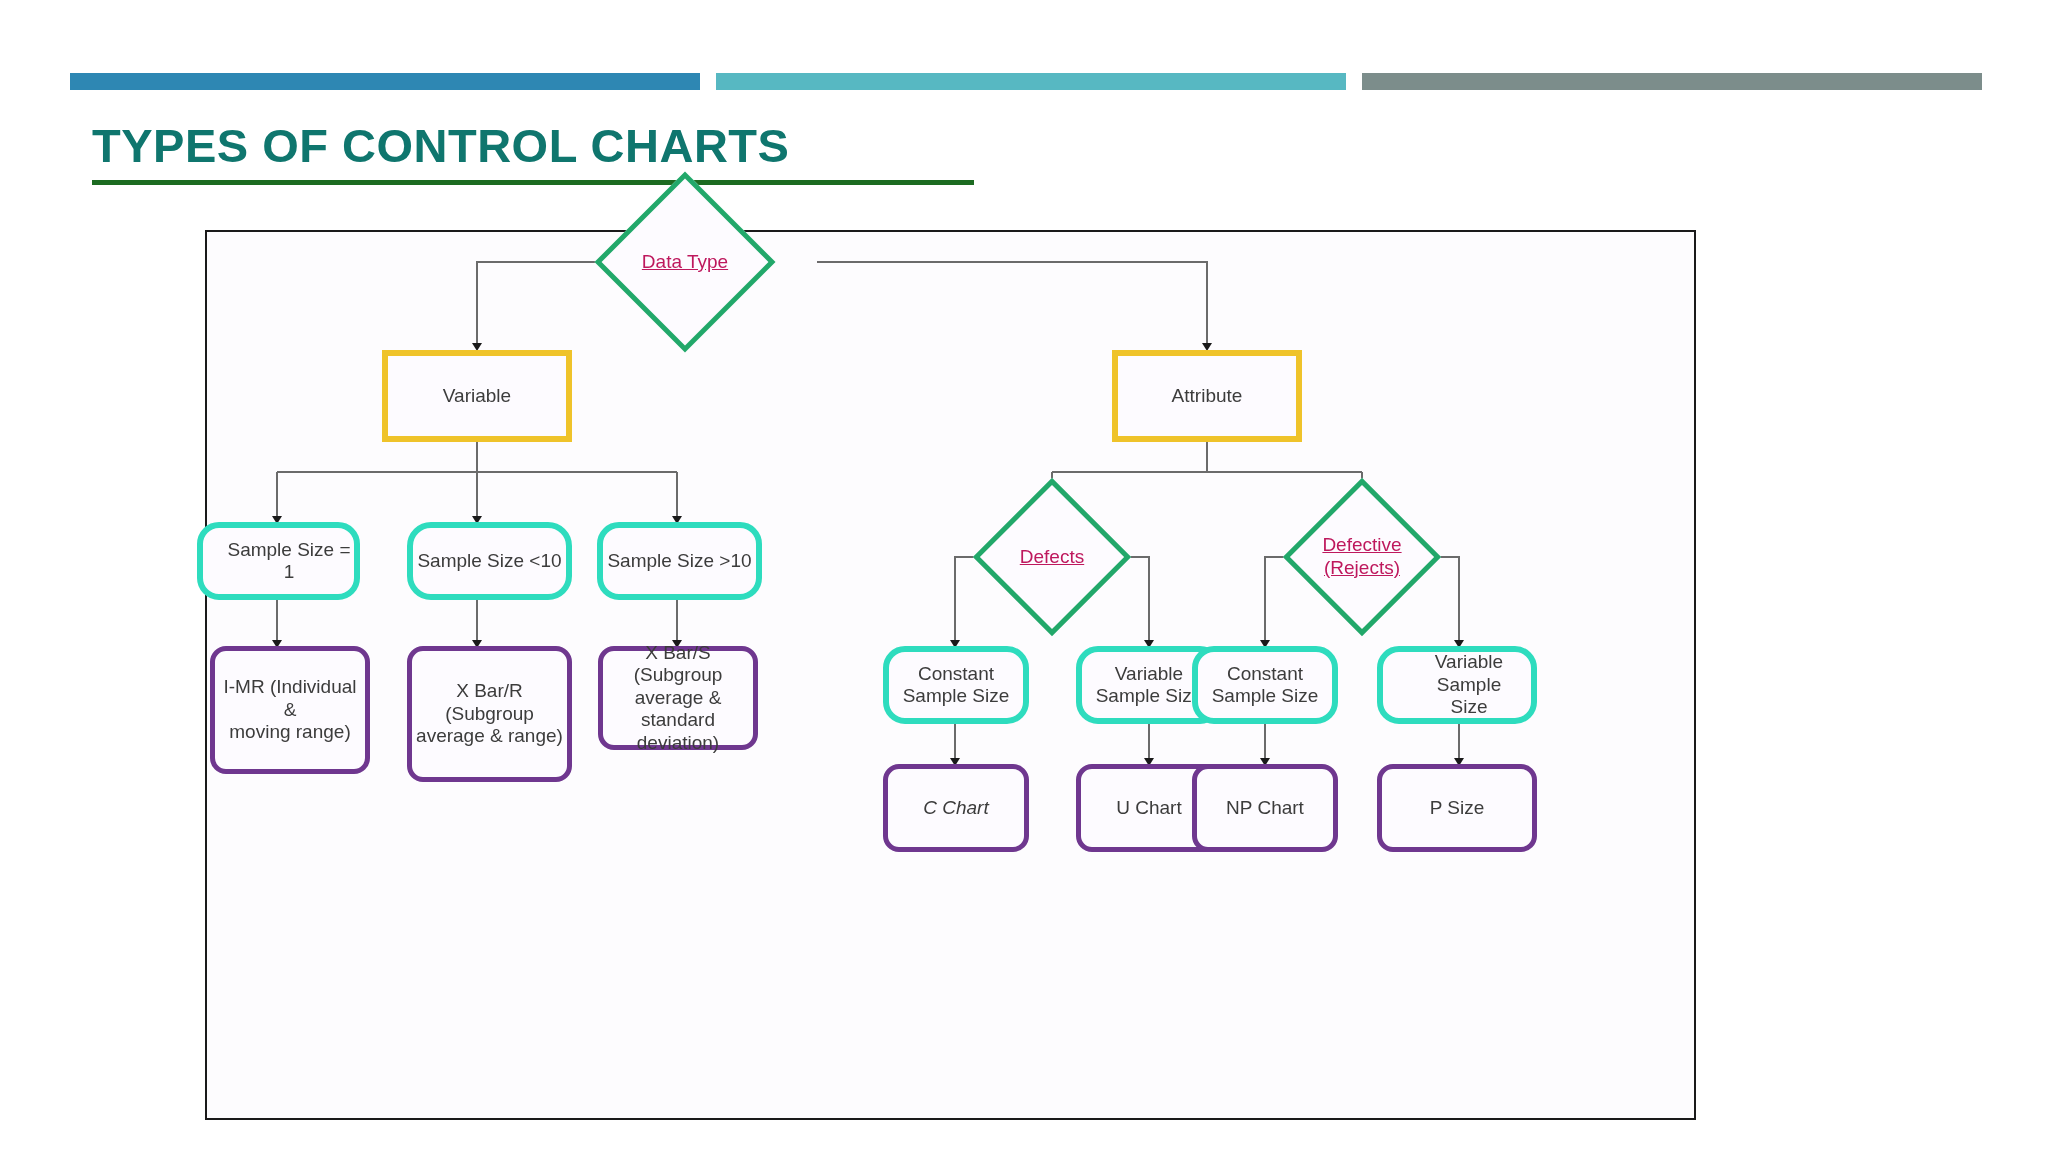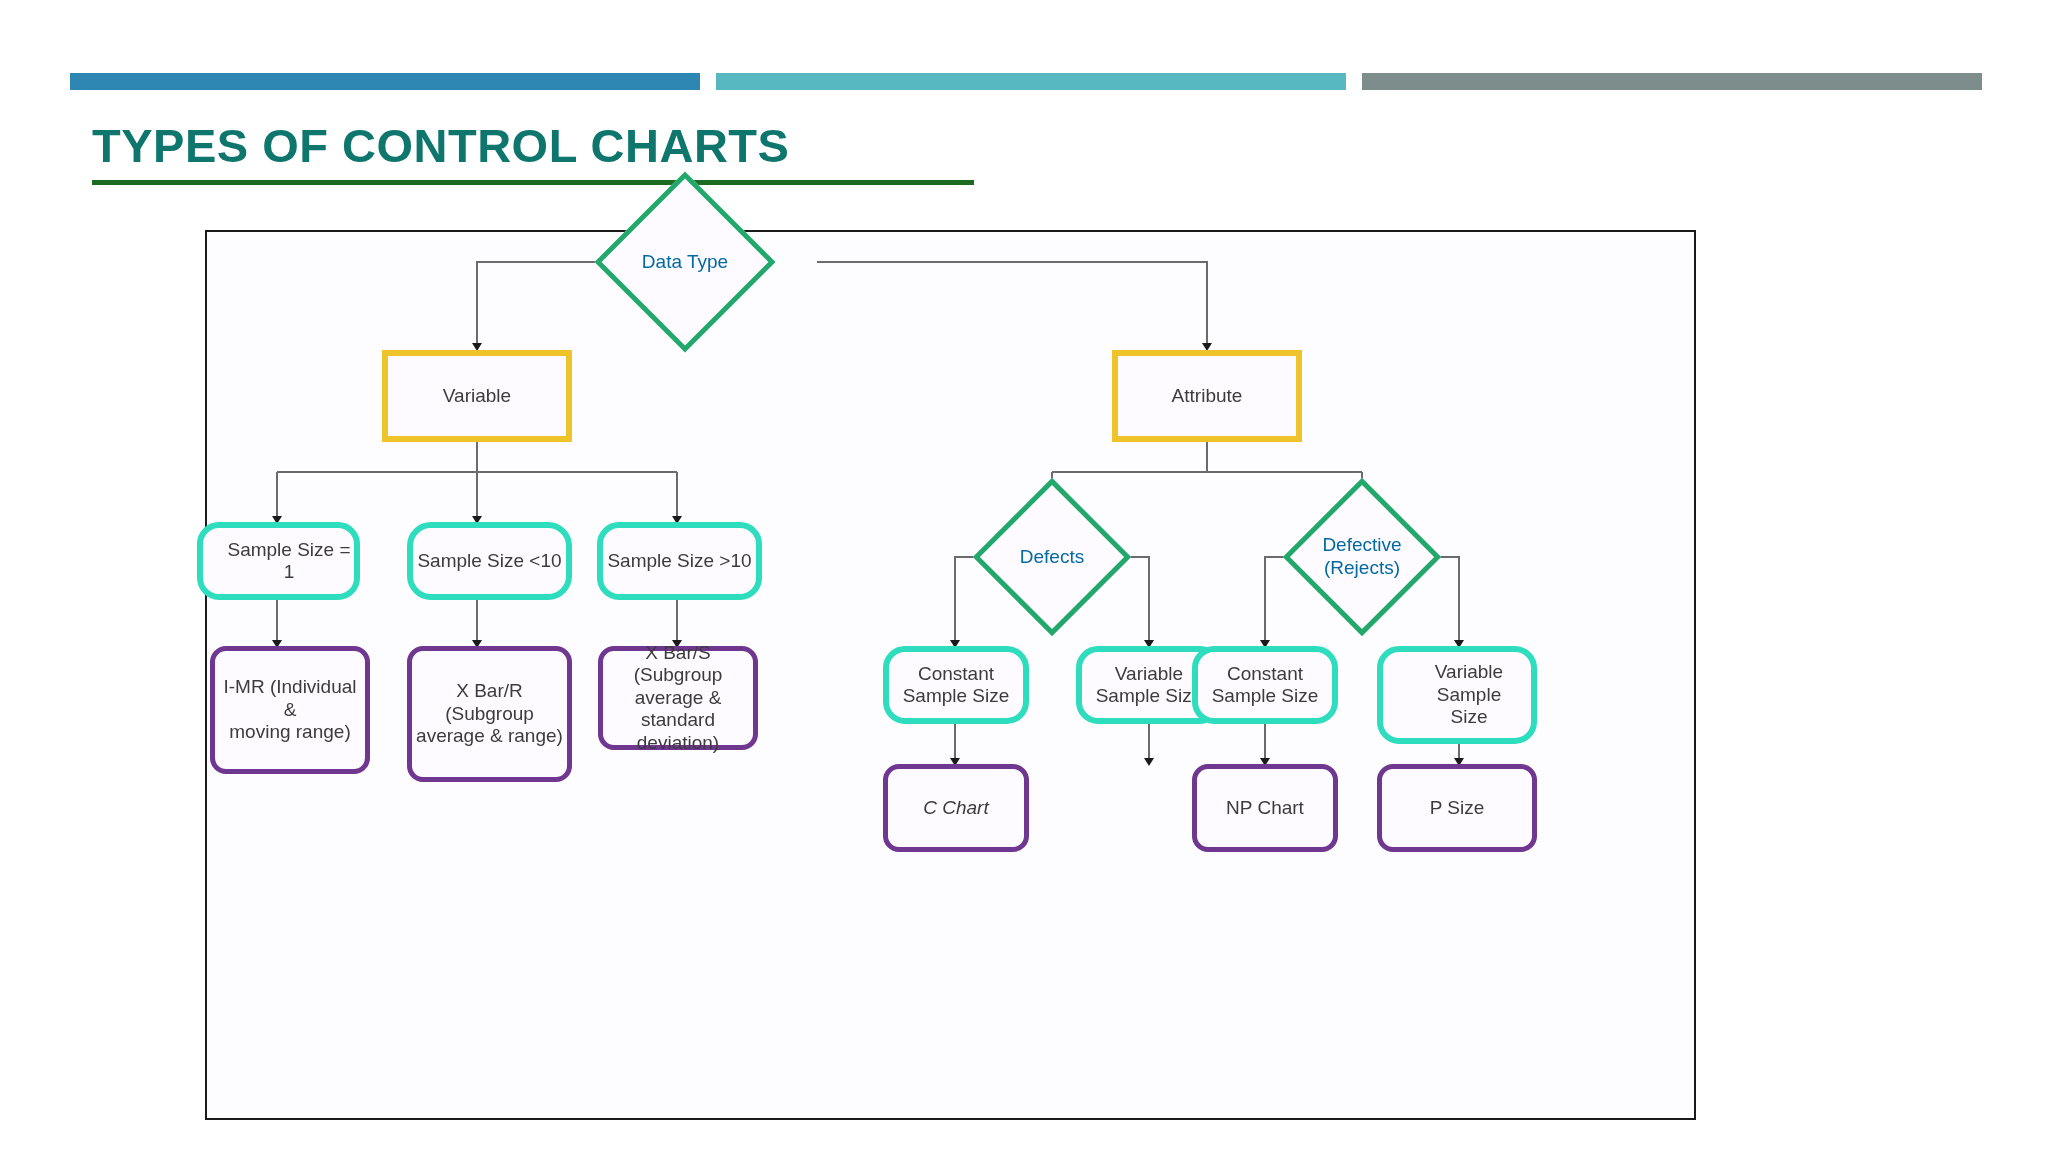--- a/index.html
+++ b/index.html
@@ -118,24 +118,25 @@
     position: absolute;
     left: 50%; top: 50%;
     border: 5px solid #22A86A;
     background: #fdfbff;
     transform: translate(-50%, -50%) rotate(45deg);
   }
   .n-diamond .dia-text {
     position: relative;
     z-index: 3;
     font-size: 19px;
-    color: #0369a1;
+    color: #be185d;
     text-align: center;
     line-height: 1.2;
     white-space: pre-line;
+    text-decoration: underline;
   }
 </style>
 </head>
 <body>
 
 <div class="topbars">
   <div class="bar bar-blue"></div>
   <div class="bar bar-teal"></div>
   <div class="bar bar-gray"></div>
 </div>
@@ -247,29 +248,32 @@
     <div class="node n-cyan" style="left:869px; top:414px; width:146px; height:78px;">
       <span class="lbl">Variable
 Sample Size</span>
     </div>
 
     <div class="node n-cyan" style="left:985px; top:414px; width:146px; height:78px;">
       <span class="lbl">Constant
 Sample Size</span>
     </div>
 
-    <div class="node n-cyan" style="left:1170px; top:414px; width:160px; height:98px;padding-left:24px;">
+    <div class="node n-cyan" style="left:1170px; top:414px; width:160px; height:78px;padding-left:24px;">
       <span class="lbl">Variable Sample
 Size</span>
     </div>
 
     <div class="node n-purple" style="left:676px; top:532px; width:146px; height:88px;font-style:italic;">
       <span class="lbl">C Chart</span>
     </div>
 
+    <div class="node n-purple" style="left:869px; top:532px; width:146px; height:88px;">
+      <span class="lbl">U Chart</span>
+    </div>
 
     <div class="node n-purple" style="left:985px; top:532px; width:146px; height:88px;">
       <span class="lbl">NP Chart</span>
     </div>
 
     <div class="node n-purple" style="left:1170px; top:532px; width:160px; height:88px;">
       <span class="lbl">P Size</span>
     </div>
 
   </div>

